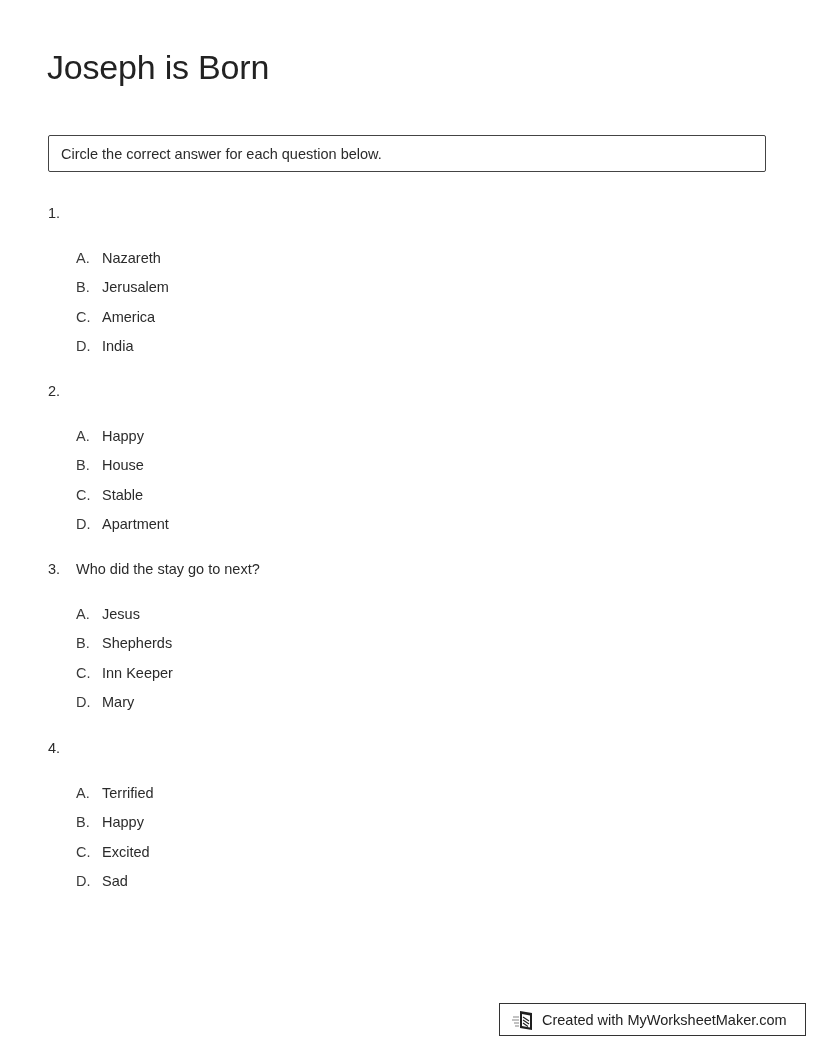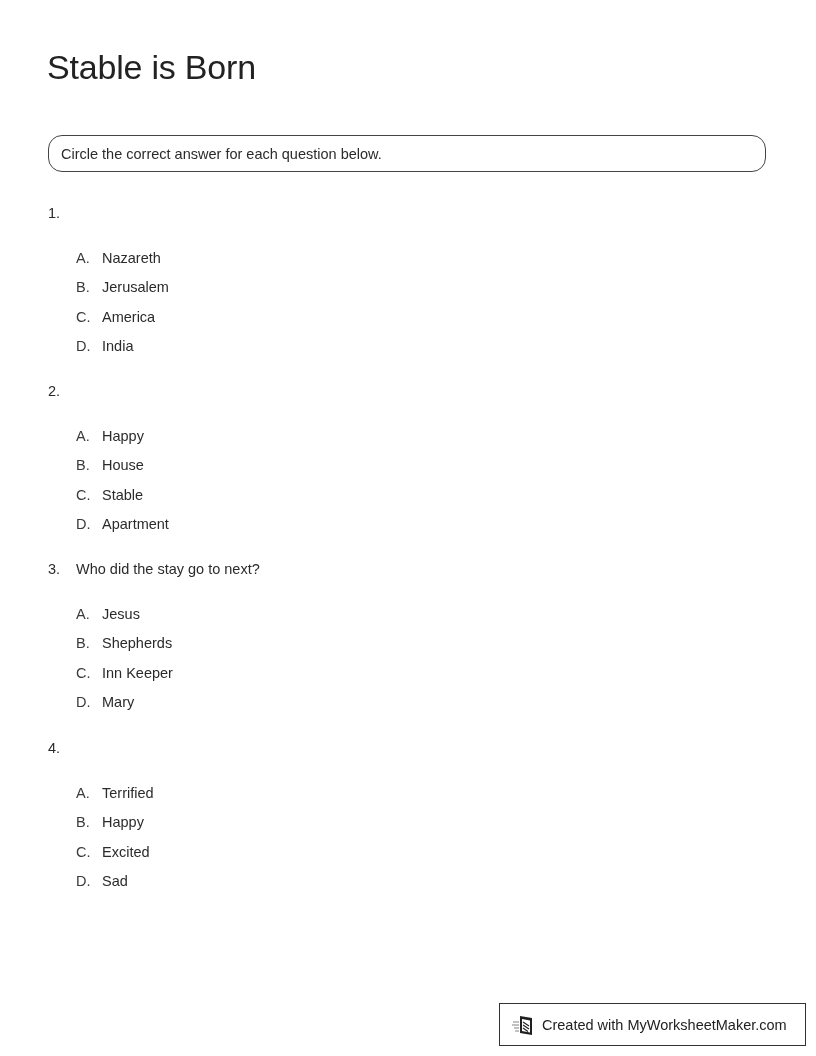--- a/index.html
+++ b/index.html
@@ -26,21 +26,21 @@
       letter-spacing: -0.2px;
     }
     .instructions {
       position: absolute;
       left: 48px;
       top: 135px;
       width: 718px;
       height: 37px;
       box-sizing: border-box;
       border: 1.5px solid #444444;
-      border-radius: 14px;
+      border-radius: 2px;
       padding: 0 12px;
       display: flex;
       align-items: center;
       font-size: 14.5px;
       color: #2b2b2b;
     }
     .question {
       position: absolute;
       left: 48px;
       width: 720px;
@@ -70,40 +70,40 @@
     .opt-letter {
       width: 26px;
       flex: none;
       color: #3a3a3a;
     }
     .footer-badge {
       position: absolute;
       left: 499px;
       top: 1003px;
       width: 307px;
-      height: 43px;
+      height: 33px;
       box-sizing: border-box;
       border: 1.5px solid #333333;
       display: flex;
       align-items: center;
       padding-left: 12px;
       font-size: 14.5px;
       color: #222222;
     }
     .logo-icon {
       width: 24px;
       height: 24px;
       margin-right: 6px;
       flex: none;
     }
   </style>
 </head>
 <body>
 
-<h1 class="title">Stable is Born</h1>
+<h1 class="title">Joseph is Born</h1>
 
 <div class="instructions">
   <span>Circle the correct answer for each question below.</span>
 </div>
 
 <div class="question" style="top:203px;">
   <div class="q-line">
     <span class="q-num">1.</span>
   </div>
   <ul class="options">

